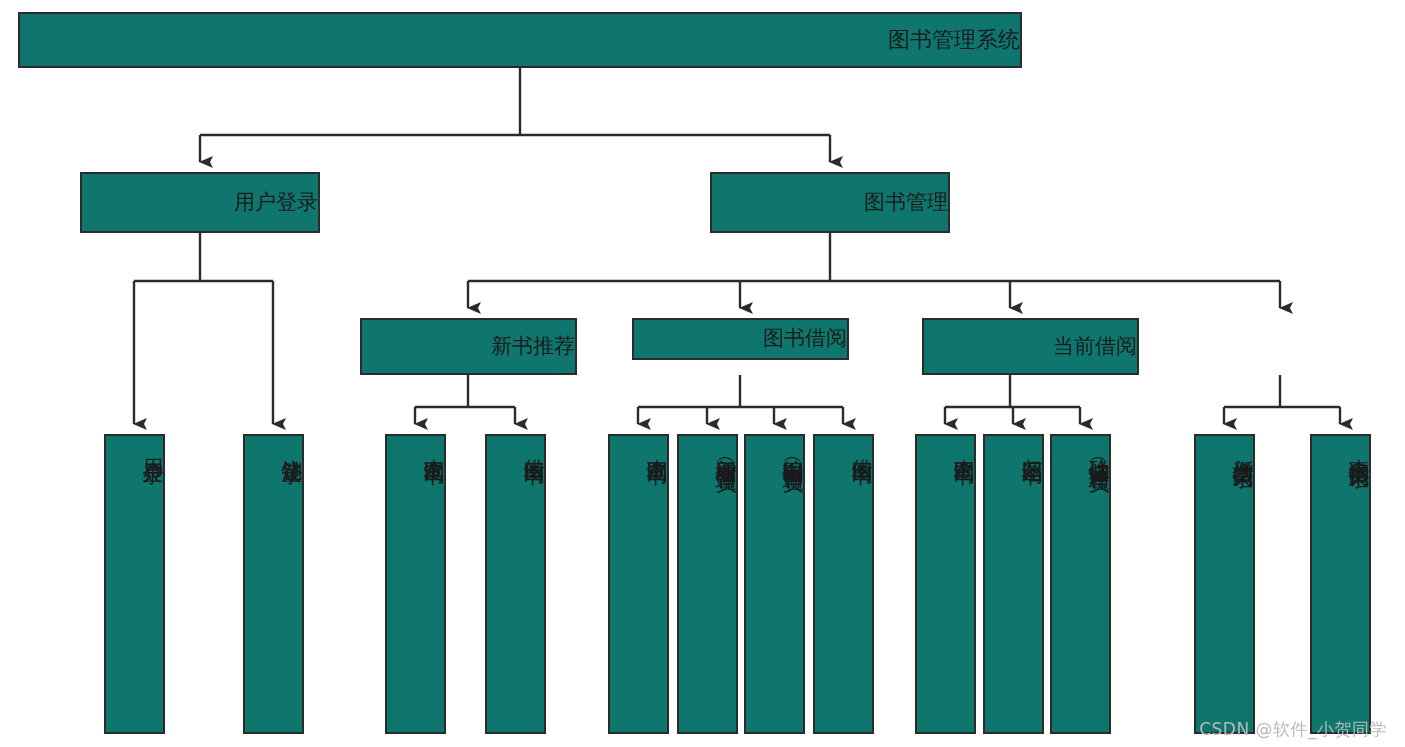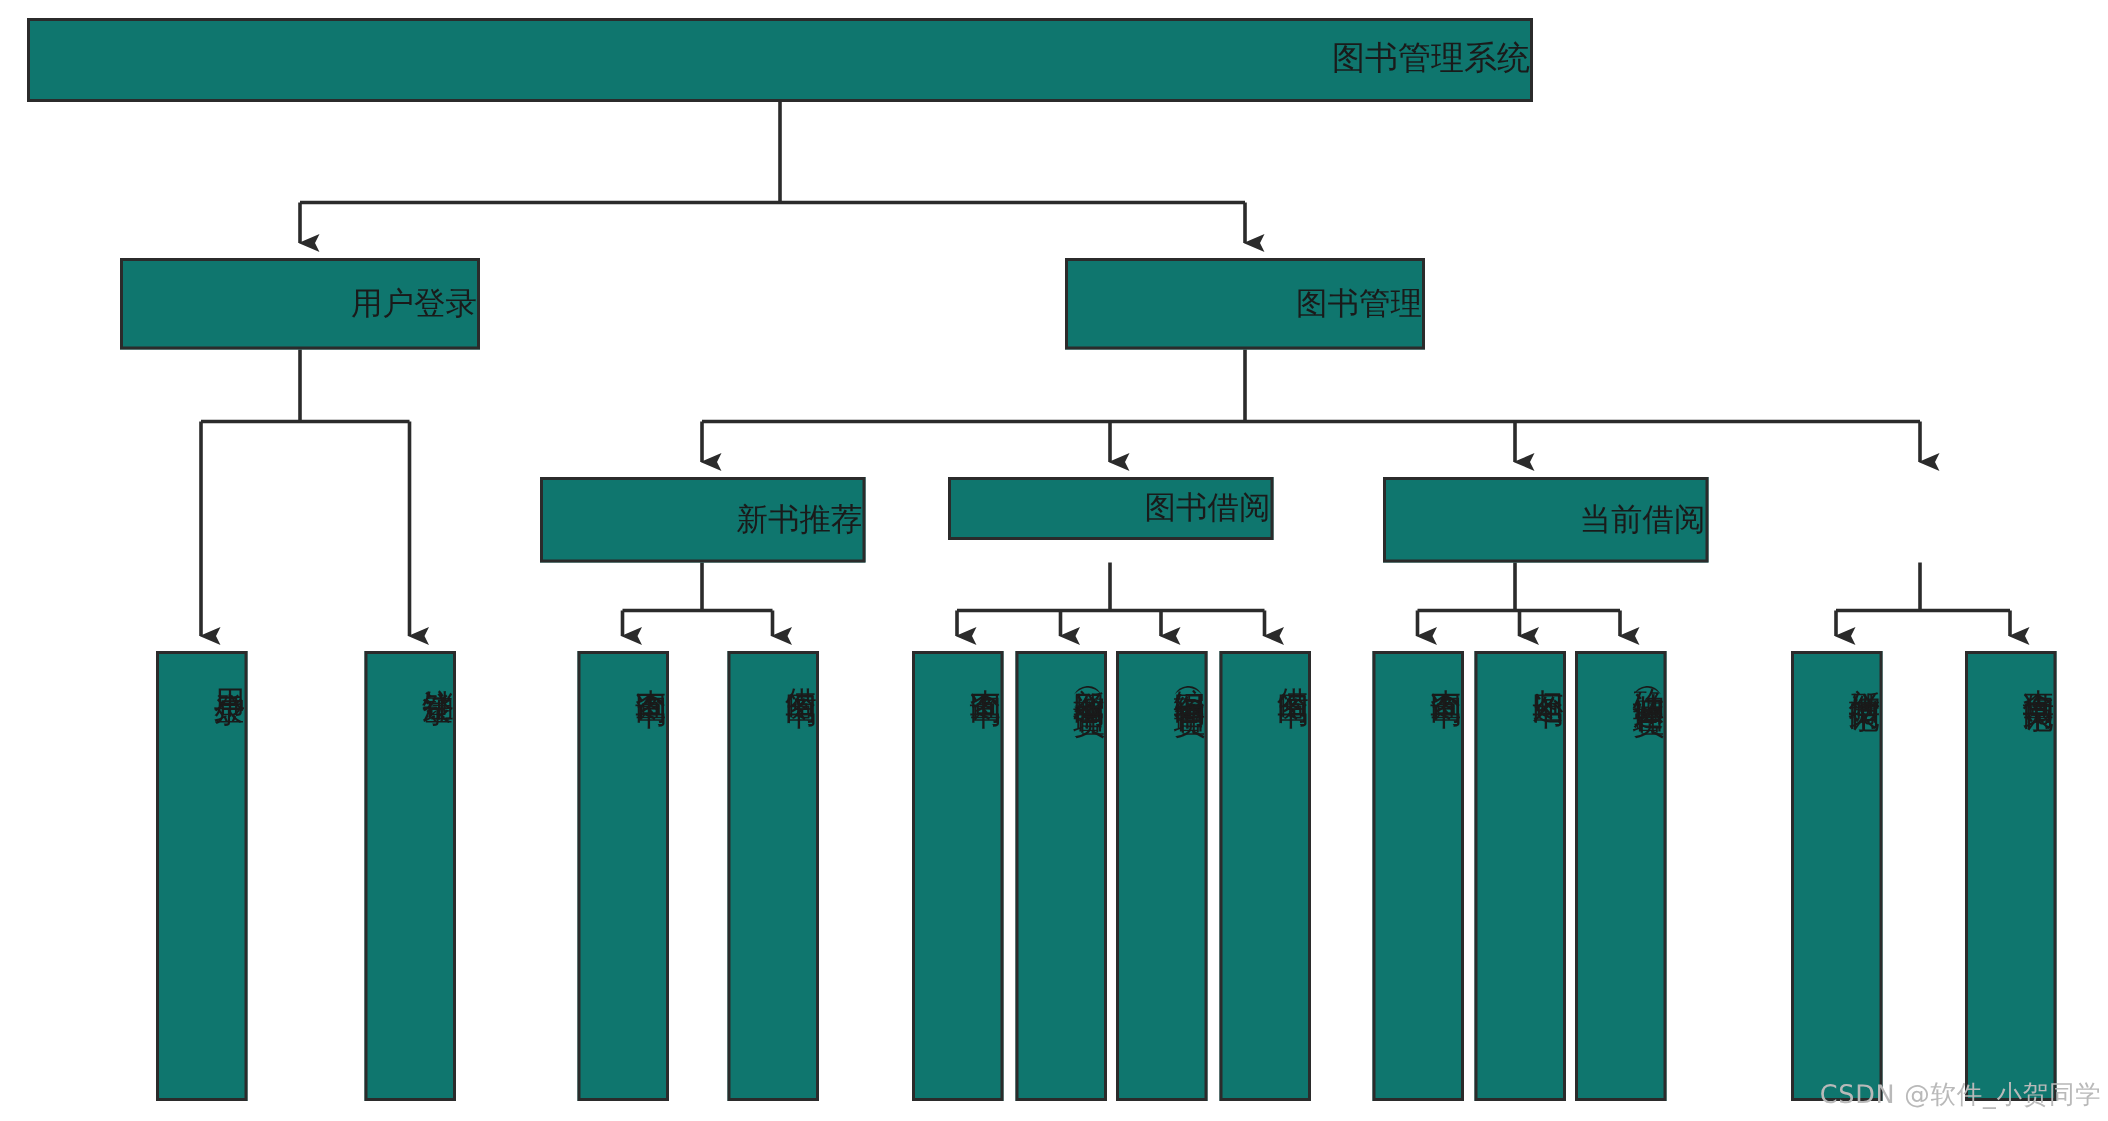--- a/index.html
+++ b/index.html
@@ -59,21 +59,21 @@
   .node.vertical .label {
     writing-mode: vertical-rl;
     text-orientation: upright;
     font-size: 21px;
     letter-spacing: 2px;
     line-height: 1;
     display: block;
   }
   #watermark {
     position: absolute;
-    right: 4px;
+    right: 18px;
     bottom: 6px;
     font-size: 17px;
     color: #b9b9b9;
     font-family: "DejaVu Sans", "Liberation Sans", sans-serif;
     letter-spacing: 0.5px;
     white-space: nowrap;
   }
 </style>
 </head>
 <body>

